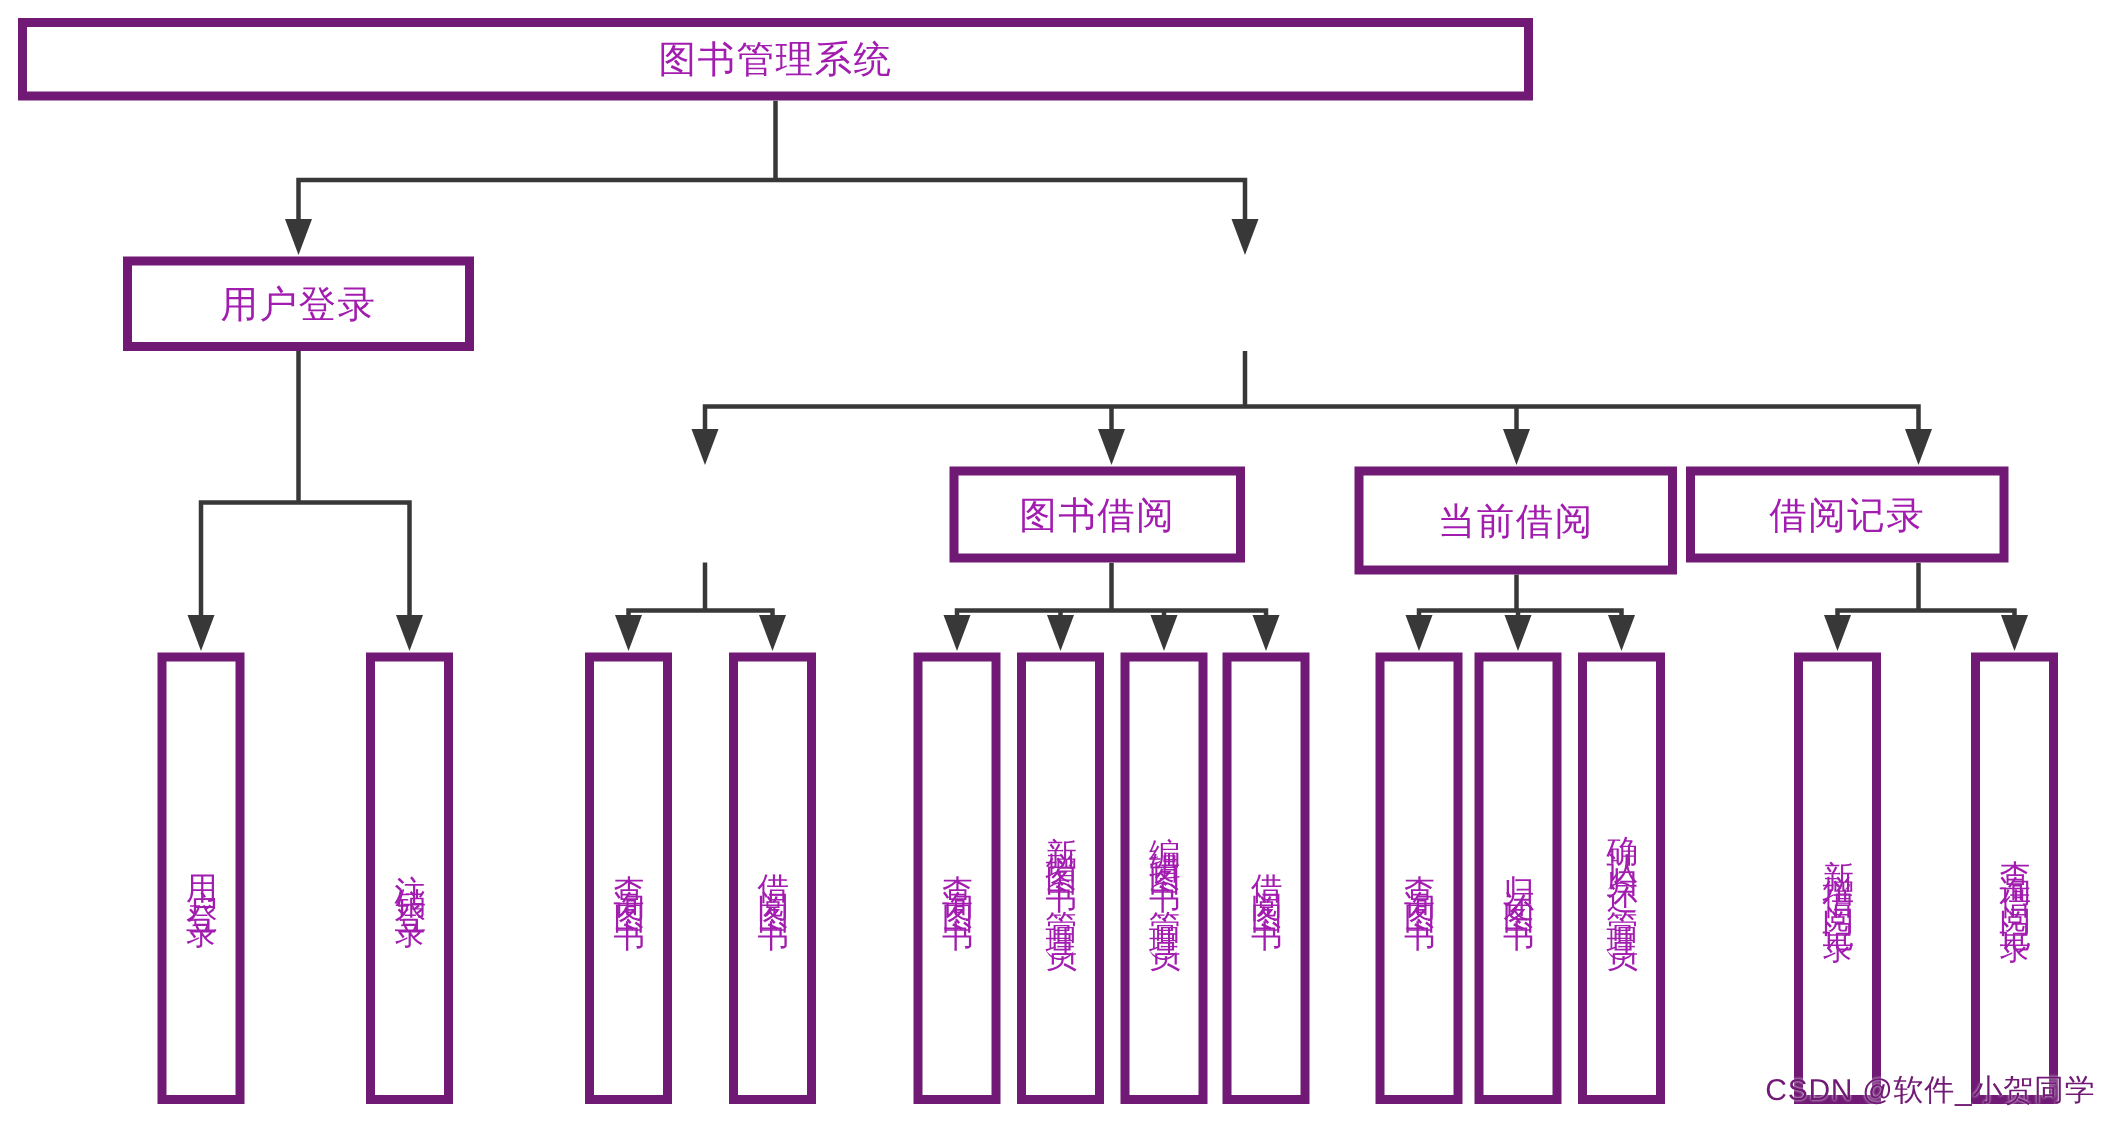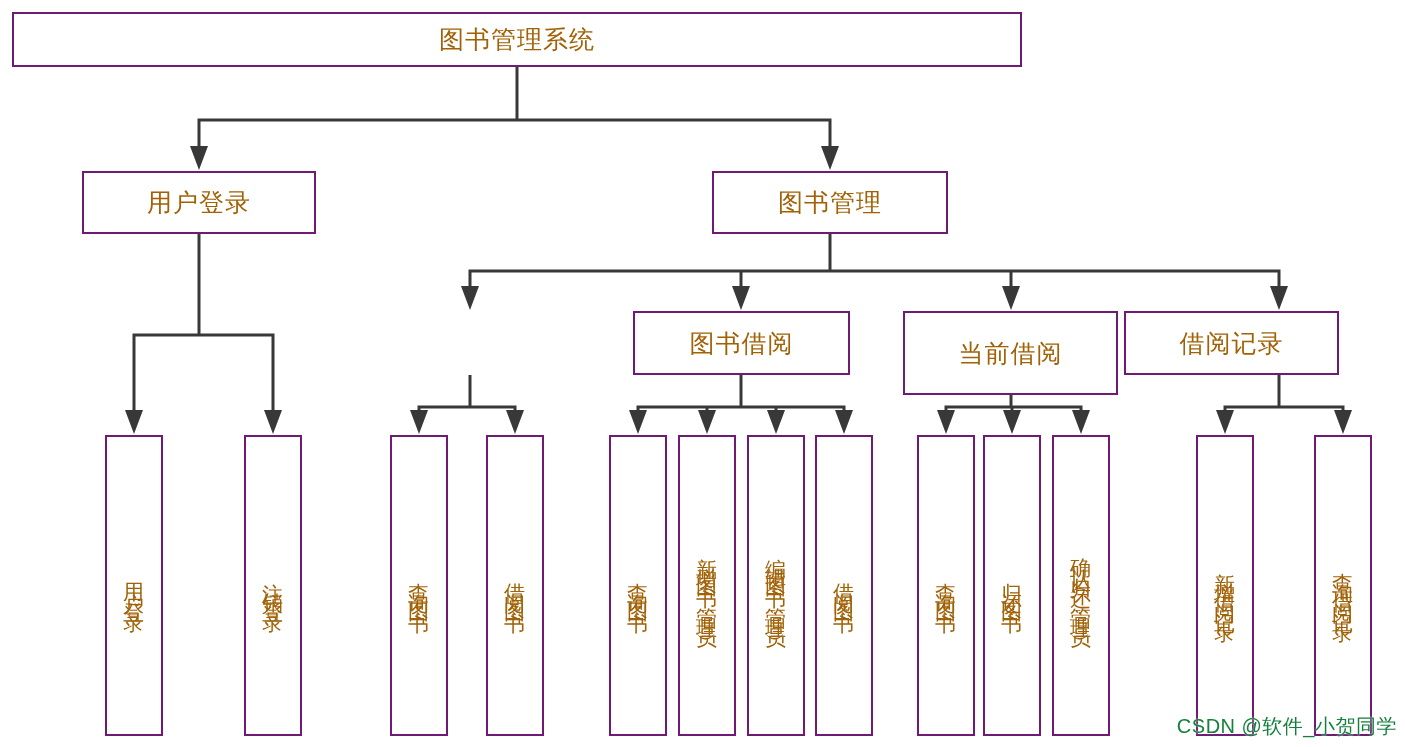--- a/index.html
+++ b/index.html
@@ -18,23 +18,23 @@
   .connectors {
     position: absolute;
     left: 0;
     top: 0;
     width: 1405px;
     height: 747px;
   }
   .box {
     position: absolute;
     box-sizing: border-box;
-    border: 2px solid #701a75;
+    border: 6px solid #701a75;
     background: #ffffff;
-    color: #a16207;
+    color: #a21caf;
     display: flex;
     align-items: center;
     justify-content: center;
   }
   .hbox {
     font-size: 25px;
     letter-spacing: 1px;
     white-space: nowrap;
   }
   .vbox {
@@ -43,43 +43,43 @@
     font-size: 21px;
     letter-spacing: 10px;
     line-height: 1;
     white-space: nowrap;
   }
   
   .n-root   { left: 12px;   top: 12px;  width: 1010px; height: 55px; }
   .n-login  { left: 82px;   top: 171px; width: 234px;  height: 63px; }
   .n-mgmt   { left: 712px;  top: 171px; width: 236px;  height: 63px; }
   .n-newrec { left: 362px;  top: 311px; width: 216px;  height: 64px; }
-  .n-borrow { left: 633px;  top: 311px; width: 217px;  height: 64px; }
-  .n-curr   { left: 903px;  top: 311px; width: 215px;  height: 84px; }
+  .n-borrow { left: 633px;  top: 311px; width: 197px;  height: 64px; }
+  .n-curr   { left: 903px;  top: 311px; width: 215px;  height: 72px; }
   .n-record { left: 1124px; top: 311px; width: 215px;  height: 64px; }
   .leaf { top: 435px; width: 58px; height: 301px; }
   .l1  { left: 105px; }
   .l2  { left: 244px; }
   .l3  { left: 390px; }
   .l4  { left: 486px; }
   .l5  { left: 609px; }
   .l6  { left: 678px; }
   .l7  { left: 747px; }
   .l8  { left: 815px; }
   .l9  { left: 917px; }
   .l10 { left: 983px; }
   .l11 { left: 1052px; }
   .l12 { left: 1196px; }
   .l13 { left: 1314px; }
   .watermark {
     position: absolute;
     right: 8px;
     top: 713px;
     font-size: 20px;
-    color: #15803d;
+    color: #701a75;
     letter-spacing: 0.5px;
     white-space: nowrap;
     text-shadow: 0 0 2px #ffffff;
   }
 </style>
 </head>
 <body>
 
 <div class="canvas">
 
@@ -134,21 +134,20 @@
       <polygon points="1003,410 1021,410 1012,434"></polygon>
       <polygon points="1072,410 1090,410 1081,434"></polygon>
       <polygon points="1216,410 1234,410 1225,434"></polygon>
       <polygon points="1334,410 1352,410 1343,434"></polygon>
     </g>
   </svg>
 
   <div class="box hbox n-root">图书管理系统</div>
 
   <div class="box hbox n-login">用户登录</div>
-  <div class="box hbox n-mgmt">图书管理</div>
 
   <div class="box hbox n-borrow">图书借阅</div>
   <div class="box hbox n-curr">当前借阅</div>
   <div class="box hbox n-record">借阅记录</div>
 
   <div class="box vbox leaf l1">用户登录</div>
   <div class="box vbox leaf l2">注销登录</div>
   <div class="box vbox leaf l3">查询图书</div>
   <div class="box vbox leaf l4">借阅图书</div>
   <div class="box vbox leaf l5">查询图书</div>

